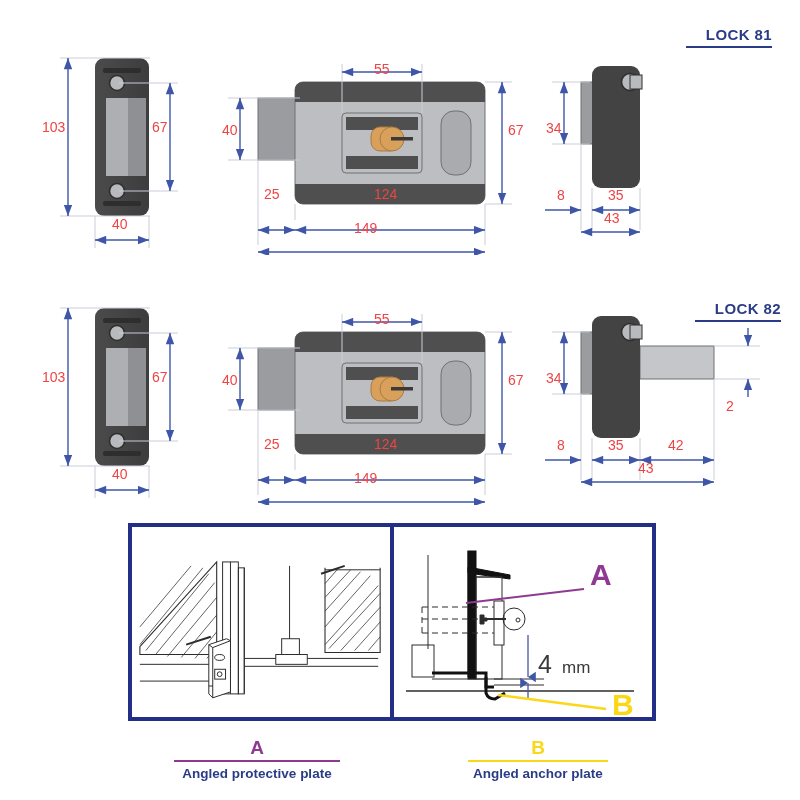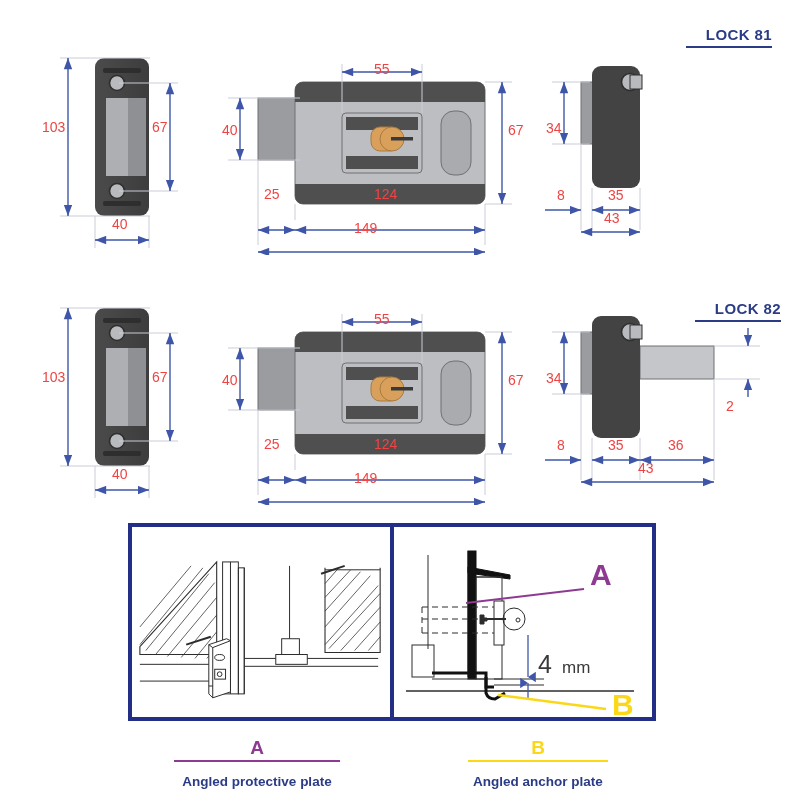--- a/index.html
+++ b/index.html
@@ -50,21 +50,21 @@
   .illus-pane.right{flex:1;}
 
   
   .legend-item{position:absolute;text-align:center;}
   .legend-letter{
     font-size:19px;font-weight:bold;line-height:1;
     padding-bottom:3px;display:block;
   }
   .legend-rule{height:2px;width:100%;display:block;}
   .legend-text{
-    display:block;margin-top:12px;
+    display:block;margin-top:4px;
     font-size:13.5px;font-weight:bold;color:#2b3c86;
     white-space:nowrap;
   }
 
   
   .dimtxt{
     position:absolute;font-size:14px;color:#ef4444;
     white-space:nowrap;
   }
 </style>
@@ -279,21 +279,21 @@
   <div class="dimtxt" style="left:374px;top:311px;">55</div>
   <div class="dimtxt" style="left:222px;top:372px;">40</div>
   <div class="dimtxt" style="left:508px;top:372px;">67</div>
   <div class="dimtxt" style="left:264px;top:436px;">25</div>
   <div class="dimtxt" style="left:374px;top:436px;">124</div>
   <div class="dimtxt" style="left:354px;top:470px;">149</div>
   <div class="dimtxt" style="left:546px;top:370px;">34</div>
   <div class="dimtxt" style="left:726px;top:398px;">2</div>
   <div class="dimtxt" style="left:557px;top:437px;">8</div>
   <div class="dimtxt" style="left:608px;top:437px;">35</div>
-  <div class="dimtxt" style="left:668px;top:437px;">36</div>
+  <div class="dimtxt" style="left:668px;top:437px;">42</div>
   <div class="dimtxt" style="left:638px;top:460px;">43</div>
 
   <div class="illus-frame">
 
     <div class="illus-pane left">
       <svg viewBox="0 0 262 190" style="width:100%;height:100%;">
         <g stroke="#2c2c2c" fill="none" stroke-width="1">
 
           <g stroke="#3a3a3a" stroke-width="0.8">
             <line x1="8" y1="118" x2="72" y2="40"></line>

